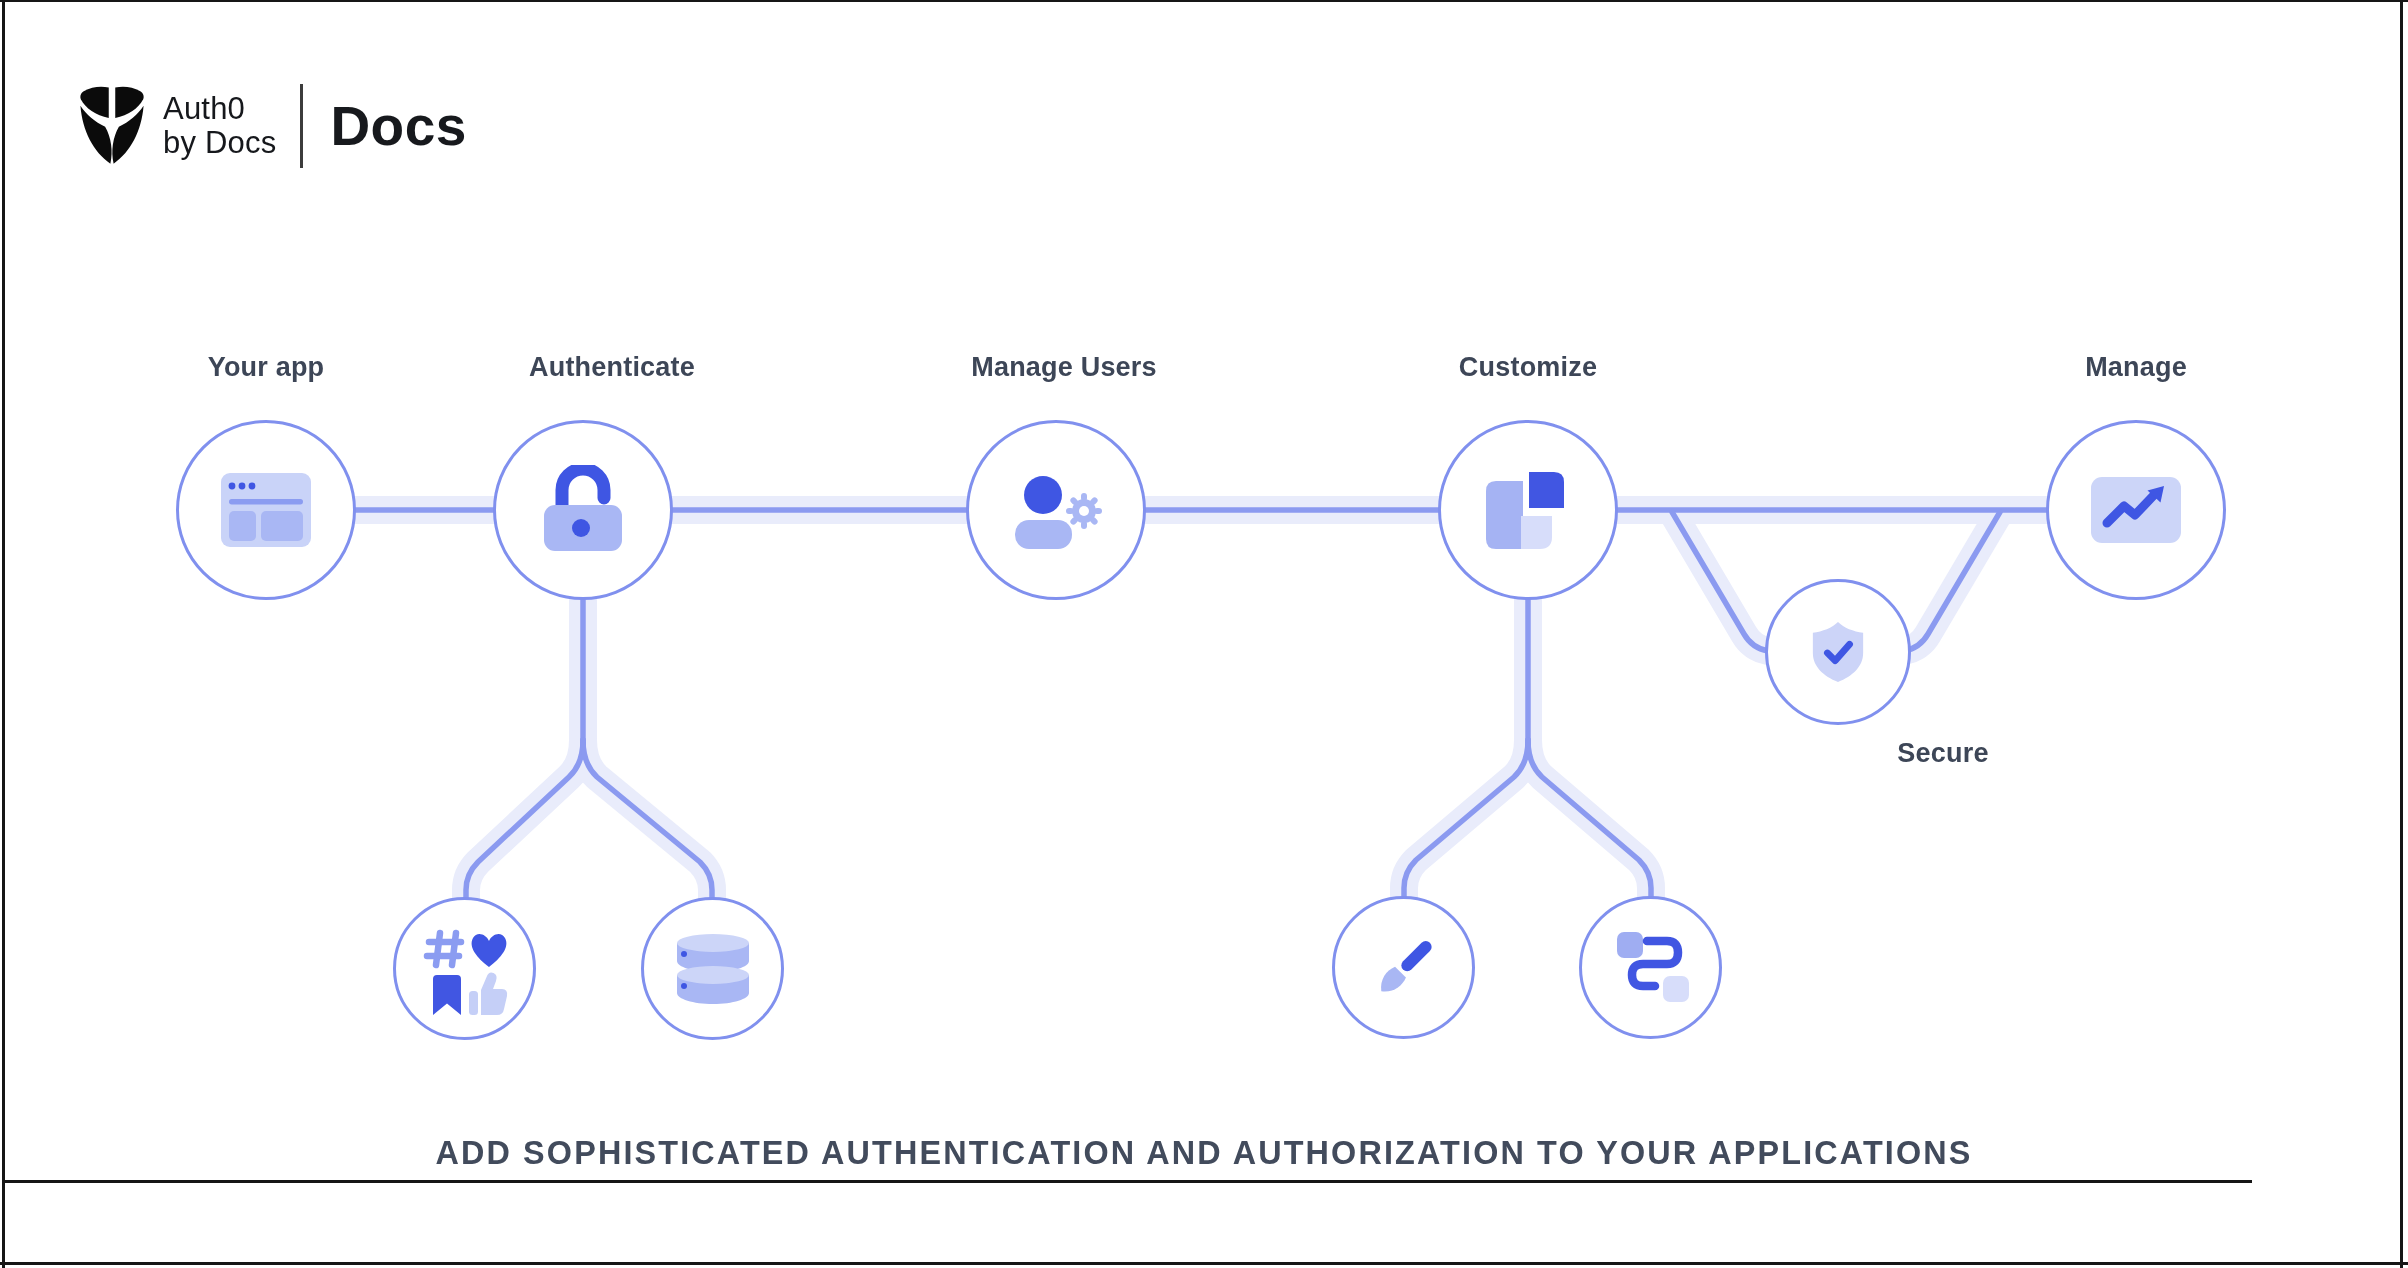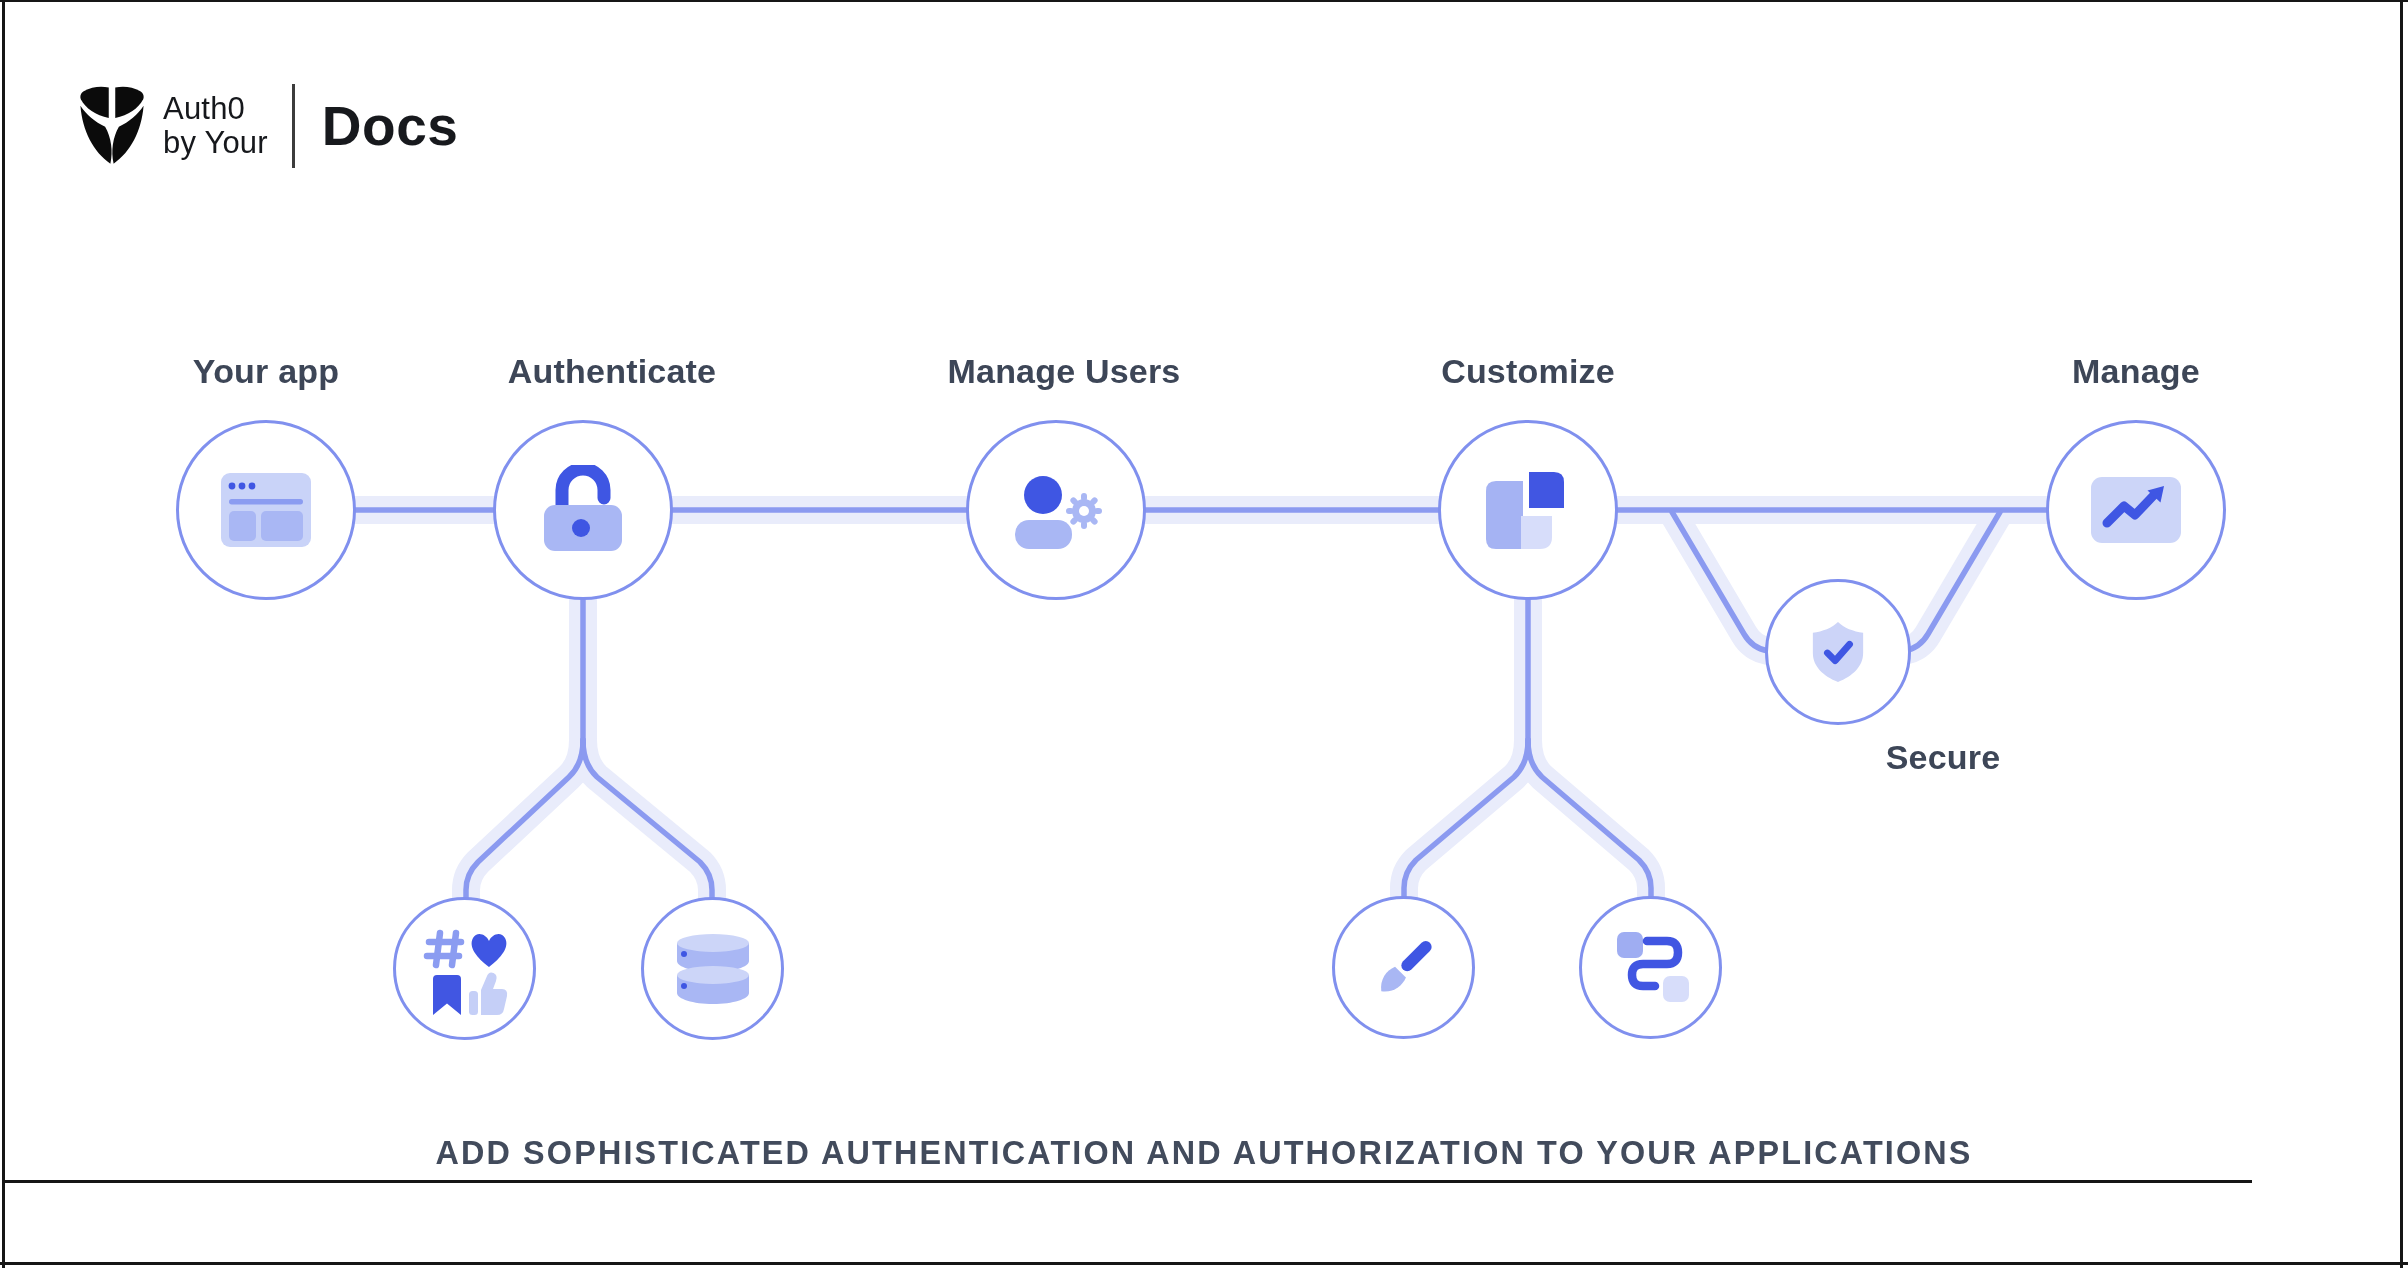--- a/index.html
+++ b/index.html
@@ -21,21 +21,21 @@
   .logo-product{margin-left:27px;color:#17191d;font-size:55px;font-weight:700;letter-spacing:.5px;}
 
   
   #connectors{position:absolute;left:0;top:0;z-index:1;}
   .node{position:absolute;z-index:2;background:#fff;border:3px solid #8090ee;border-radius:50%;
         box-sizing:border-box;display:flex;align-items:center;justify-content:center;}
   .node-main{width:180px;height:180px;}
   .node-secure{width:146px;height:146px;}
   .node-sub{width:143px;height:143px;}
   .node-label{position:absolute;z-index:3;transform:translateX(-50%);white-space:nowrap;
-              font-size:34px;font-weight:700;color:#3d4657;letter-spacing:.2px;}
+              font-size:27px;font-weight:700;color:#3d4657;letter-spacing:.2px;}
 
   .tagline{position:absolute;left:0;top:1134px;width:2408px;text-align:center;z-index:3;
            font-size:33px;font-weight:700;color:#424b5c;letter-spacing:2.2px;transform:scaleX(.98);}
 </style>
 </head>
 <body>
 
 <div id="page">
 
   <div class="frame frame-top"></div>
@@ -48,21 +48,21 @@
     <svg width="68" height="82" viewBox="0 0 84 100">
       <g fill="#0b0b0b">
         <path d="M7,7 C17,1.5 28,0.5 38,2.5 L38,40 C22,37 9,28 3.5,17 C2,13 3.5,9 7,7 Z"></path>
         <path d="M77,7 C67,1.5 56,0.5 46,2.5 L46,40 C62,37 75,28 80.5,17 C82,13 80.5,9 77,7 Z"></path>
         <path d="M3,25 C5.5,56 19,82 40,96.5 C43.5,81 41,64 33.5,51 C21,45 10,36 3,25 Z"></path>
         <path d="M81,25 C78.5,56 65,82 44,96.5 C40.5,81 43,64 50.5,51 C63,45 74,36 81,25 Z"></path>
       </g>
     </svg>
     <div class="logo-text">
       <div>Auth0</div>
-      <div>by Your</div>
+      <div>by Docs</div>
     </div>
     <div class="logo-divider"></div>
     <div class="logo-product">Docs</div>
   </div>
 
   <svg id="connectors" width="2408" height="1268" viewBox="0 0 2408 1268">
     <g fill="none" stroke="#e9ecfb" stroke-width="28" stroke-linecap="round" stroke-linejoin="round">
       <path d="M266,510 H2136"></path>
       <path d="M583,598 V750"></path>
       <path d="M583,740 Q583,764 569,777 L478,862 Q466,874 466,890 V902"></path>

